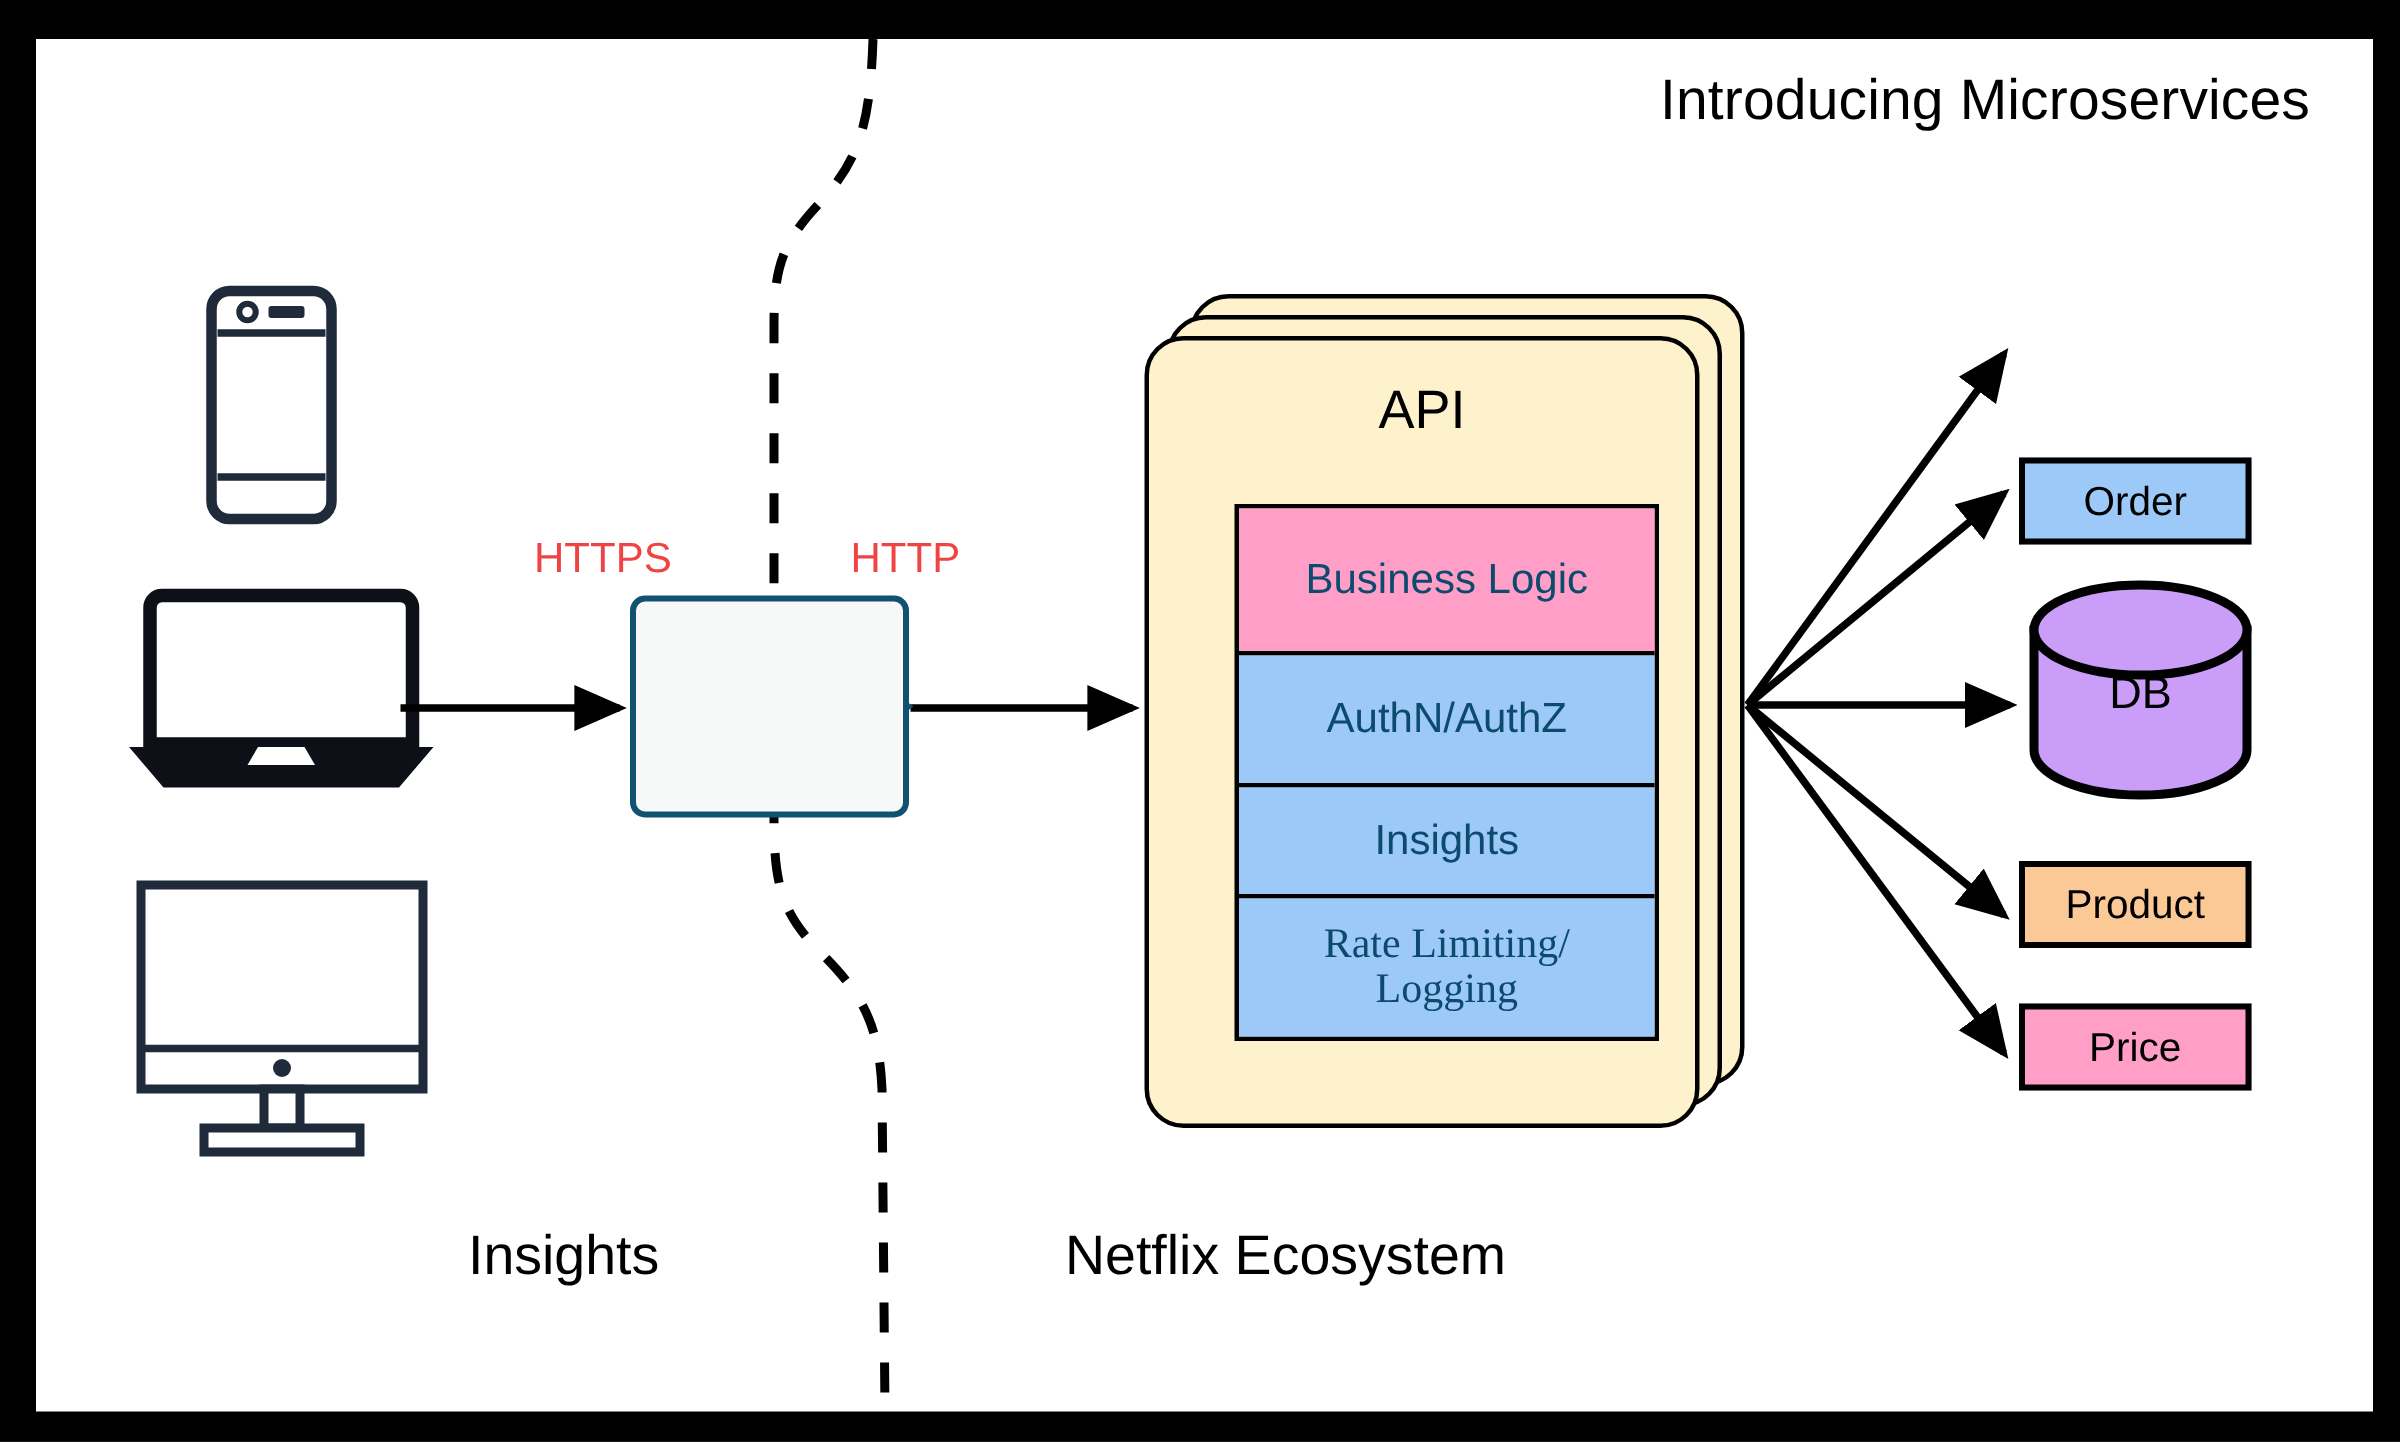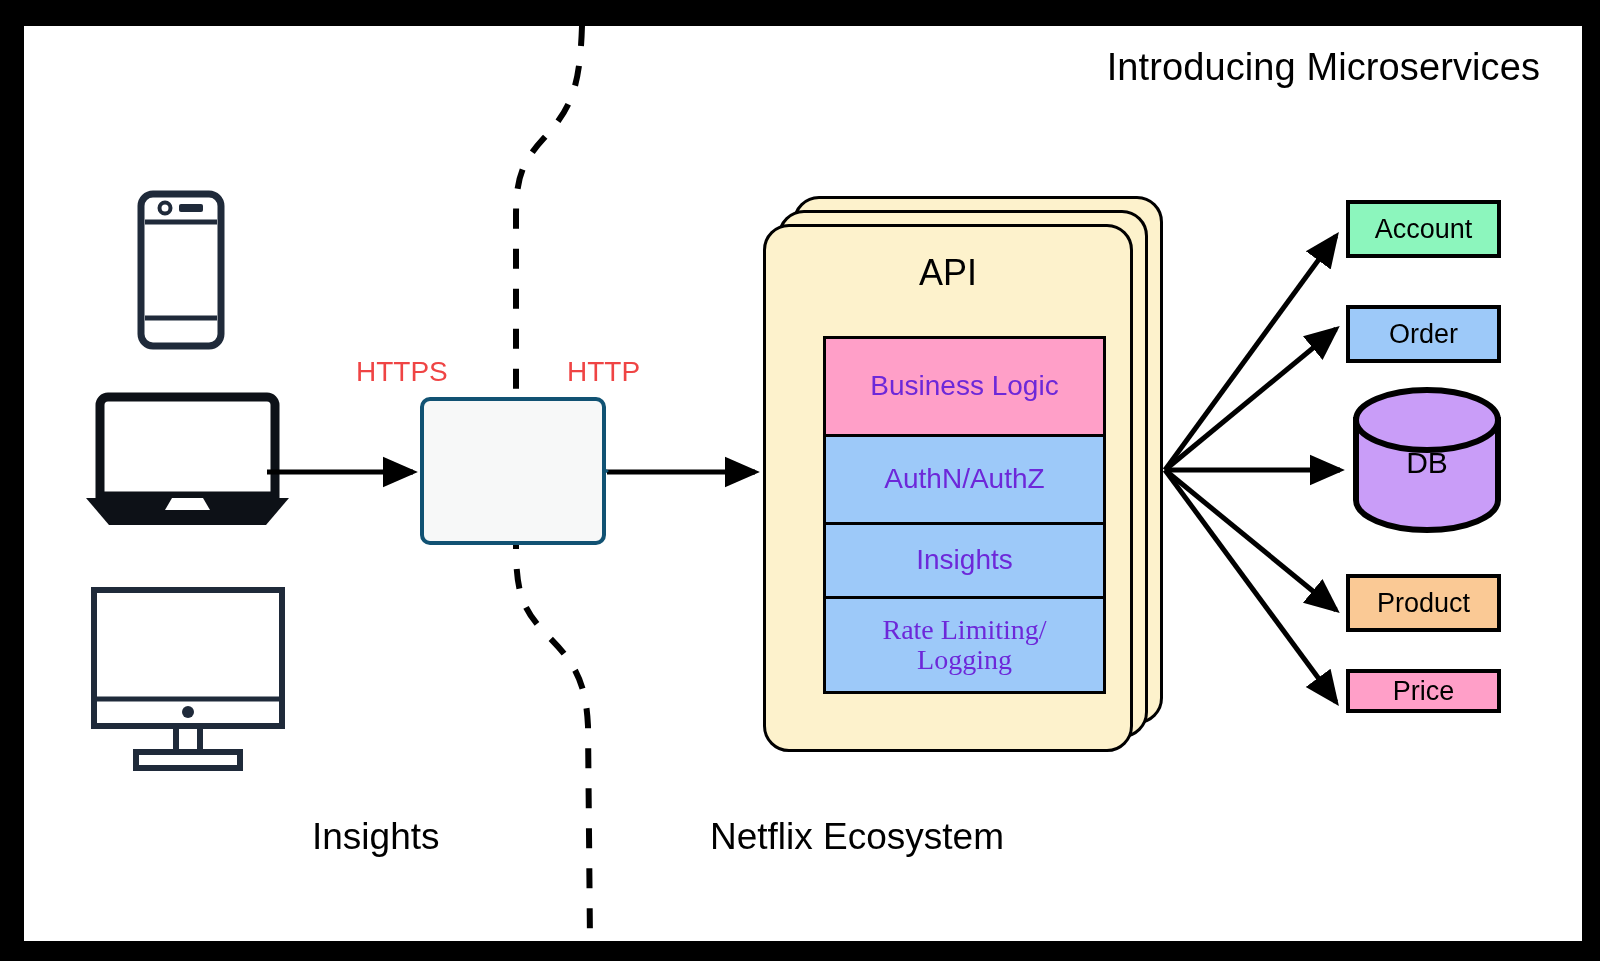--- a/index.html
+++ b/index.html
@@ -101,21 +101,21 @@
     box-sizing: border-box;
   }
   .api-layer {
     box-sizing: border-box;
     border-bottom: 3px solid #000000;
     display: flex;
     align-items: center;
     justify-content: center;
     text-align: center;
     font-size: 28px;
-    color: #6d28d9;
+    color: #0c4a6e;
     line-height: 1.08;
     padding: 0 8px;
   }
   .api-layer:last-child { border-bottom: none; font-family: Liberation Serif, serif; }
   .api-layer.h-business { height: 98px; background: #ff9fc8; }
   .api-layer.h-authn    { height: 88px; background: #9dc9f9; }
   .api-layer.h-insights { height: 74px; background: #9dc9f9; }
   .api-layer.h-rate     { height: 92px; background: #9dc9f9; }
   
   .svc-box {
@@ -125,21 +125,21 @@
     display: flex;
     align-items: center;
     justify-content: center;
     font-size: 27px;
     color: #000000;
     white-space: nowrap;
   }
   #svc-account { left: 1322px; top: 174px; width: 155px; height: 58px; background: #8cf6bd; }
   #svc-order   { left: 1322px; top: 279px; width: 155px; height: 58px; background: #9dc9f9; }
   #svc-product { left: 1322px; top: 548px; width: 155px; height: 58px; background: #fac995; }
-  #svc-price   { left: 1322px; top: 643px; width: 155px; height: 44px; background: #ff9fc8; }
+  #svc-price   { left: 1322px; top: 643px; width: 155px; height: 58px; background: #ff9fc8; }
   
   #svc-db {
     position: absolute;
     left: 1330px;
     top: 368px;
     width: 146px;
     height: 138px;
   }
   #db-label {
     position: absolute;
@@ -253,21 +253,20 @@
       <div id="api-title">API</div>
       <div id="api-layers">
         <div class="api-layer h-business">Business Logic</div>
         <div class="api-layer h-authn">AuthN/AuthZ</div>
         <div class="api-layer h-insights">Insights</div>
         <div class="api-layer h-rate" style="white-space: pre-line;">Rate Limiting/
 Logging</div>
       </div>
     </div>
 
-    <div class="svc-box" id="svc-account">Account</div>
     <div class="svc-box" id="svc-order">Order</div>
 
     <div id="svc-db">
       <div id="db-label">DB</div>
     </div>
 
     <div class="svc-box" id="svc-product">Product</div>
     <div class="svc-box" id="svc-price">Price</div>
 
     <div class="zone-caption" id="caption-internet">Insights</div>

